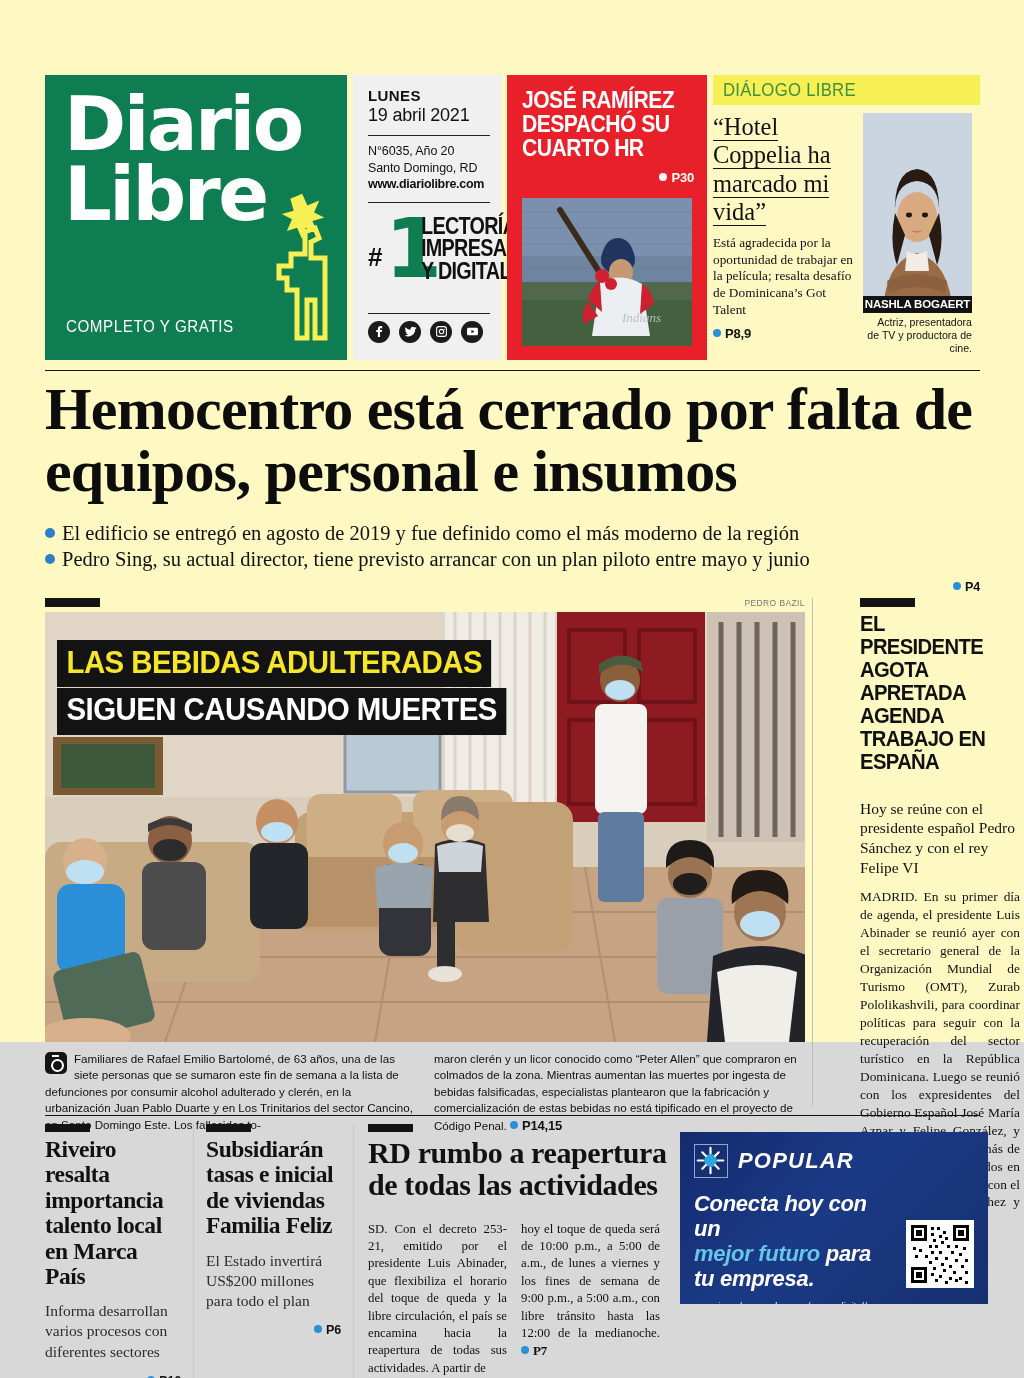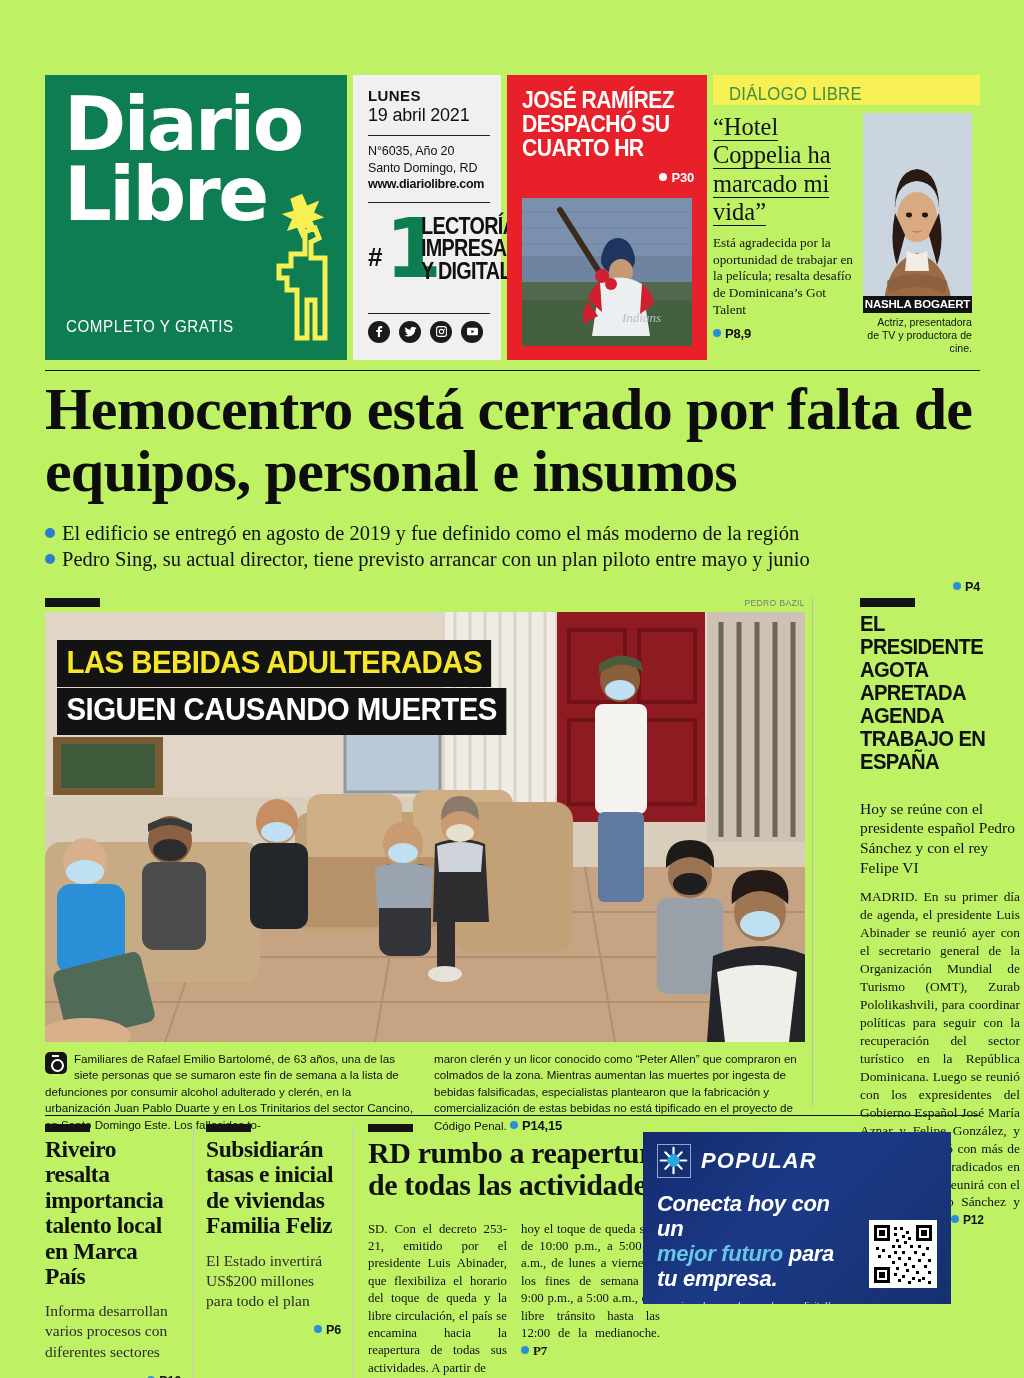--- a/index.html
+++ b/index.html
@@ -4,22 +4,22 @@
 <style>
   * { box-sizing: border-box; margin: 0; padding: 0; }
   html, body { background: #d8d8d8; }
   body {
     font-family: "Liberation Sans", sans-serif;
     width: 1024px; height: 1378px;
     position: relative; overflow: hidden;
   }
   .page {
     position: absolute; left: 0; top: 0;
-    width: 1024px; height: 1378px;
-    background: #bef264;
+    width: 1024px; height: 1042px;
+    background: #fef9c3;
   }
 
   
   .topband { position: absolute; left: 45px; top: 75px; width: 935px; height: 290px; }
 
   .masthead {
     position: absolute; left: 0; top: 0; width: 302px; height: 285px;
     background: #0e7d51; overflow: hidden;
   }
   .masthead-title {
@@ -84,21 +84,21 @@
   .redbox .pagemark .dot { background: #fff; }
   .ballphoto {
     position: absolute; left: 15px; top: 123px; width: 170px; height: 148px;
     background: linear-gradient(#7f98b5 0%, #93a8bf 40%, #5f7489 62%, #3c5b44 78%, #4e6b52 100%);
     overflow: hidden;
   }
 
   
   .dialogo { position: absolute; left: 668px; top: 0; width: 267px; height: 285px; }
   .dialogo-bar {
-    height: 30px; background: #f6f055; display: flex; align-items: flex-end; padding-left: 16px;
+    height: 30px; background: #f6f055; display: flex; align-items: center; padding-left: 10px;
   }
   .dialogo-bar span {
     color: #3f8f3f; font-size: 18px; letter-spacing: 0.3px;
     font-family: "Liberation Sans Narrow","Liberation Sans", sans-serif;
     transform: scaleX(0.93); transform-origin: left center;
   }
   .dialogo-body { display: flex; margin-top: 8px; }
   .dl-left { width: 150px; padding-right: 8px; }
   .dl-quote {
     font-family: "Liberation Serif", serif; font-size: 24.5px; line-height: 1.16;
@@ -222,21 +222,21 @@
   }
   .b-cols { display: flex; gap: 14px; margin-top: 20px; }
   .b-cols div {
     width: 139px; font-family: Liberation Serif, serif; font-size: 12.8px;
     line-height: 1.36; color: #111; text-align: justify;
   }
   .b-page { margin-top: 12px; text-align: right; font-size: 12.5px; color: #111; }
 
   
   .ad {
-    position: absolute; left: 643px; top: 1132px; width: 308px; height: 172px;
+    position: absolute; left: 680px; top: 1132px; width: 308px; height: 172px;
     background: linear-gradient(135deg, #142a6e 0%, #1b3a86 45%, #16306f 100%);
     overflow: hidden;
   }
   .ad-logo-row { display: flex; align-items: center; gap: 10px; padding: 12px 0 0 14px; }
   .ad-mark {
     width: 34px; height: 34px; border: 1.5px solid #8fa6d8; position: relative; background: #16306f;
   }
   .ad-brand {
     color: #fff; font-style: italic; font-weight: bold; font-size: 22px; letter-spacing: 1.2px;
   }

